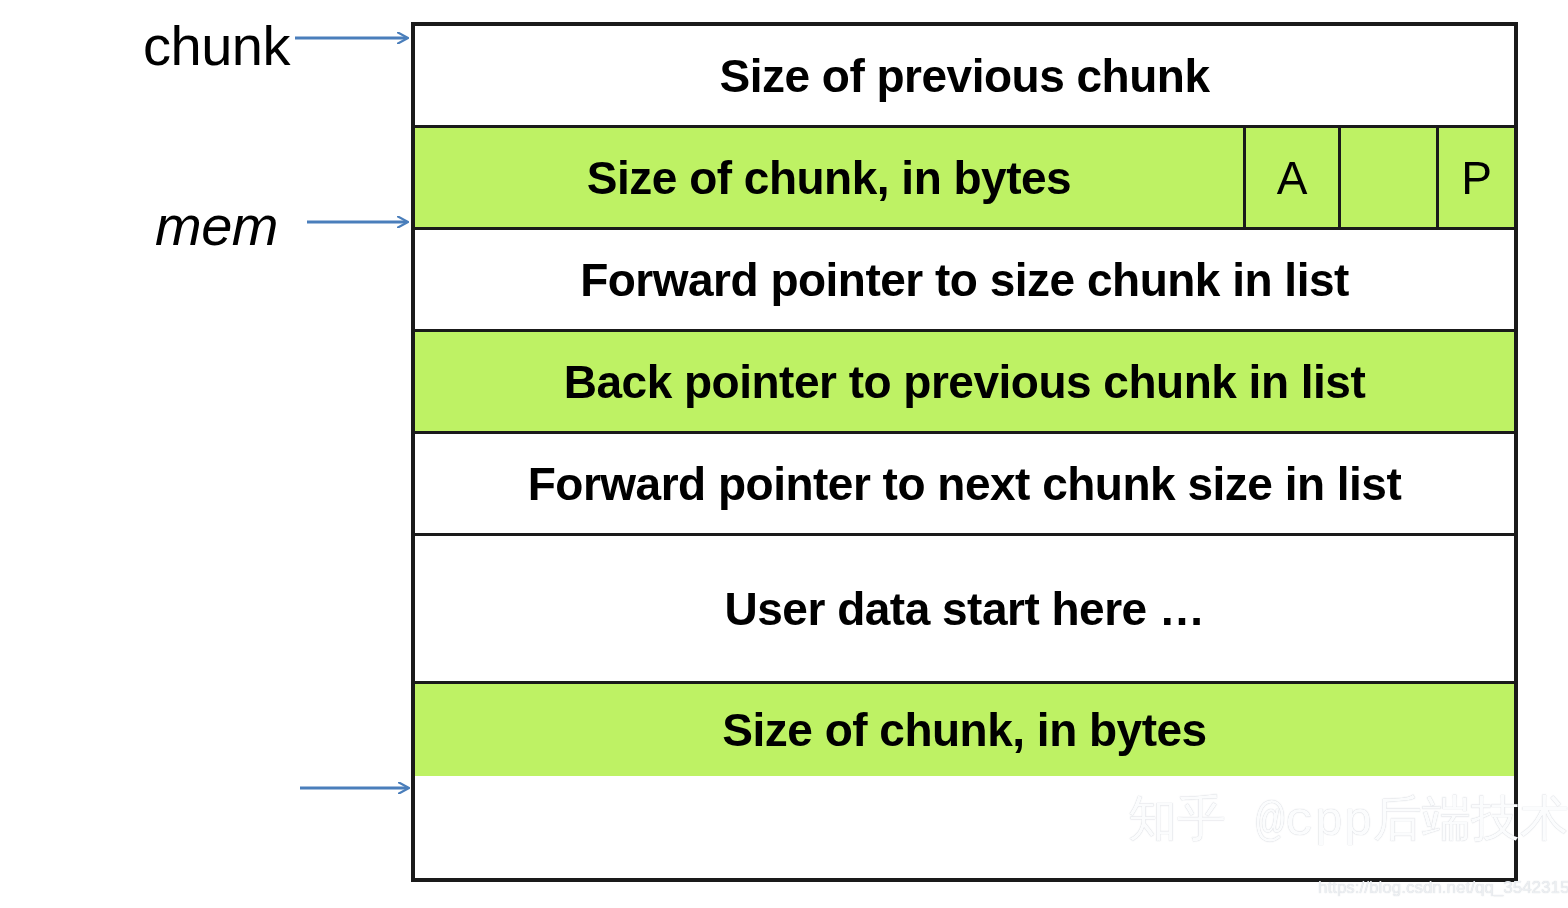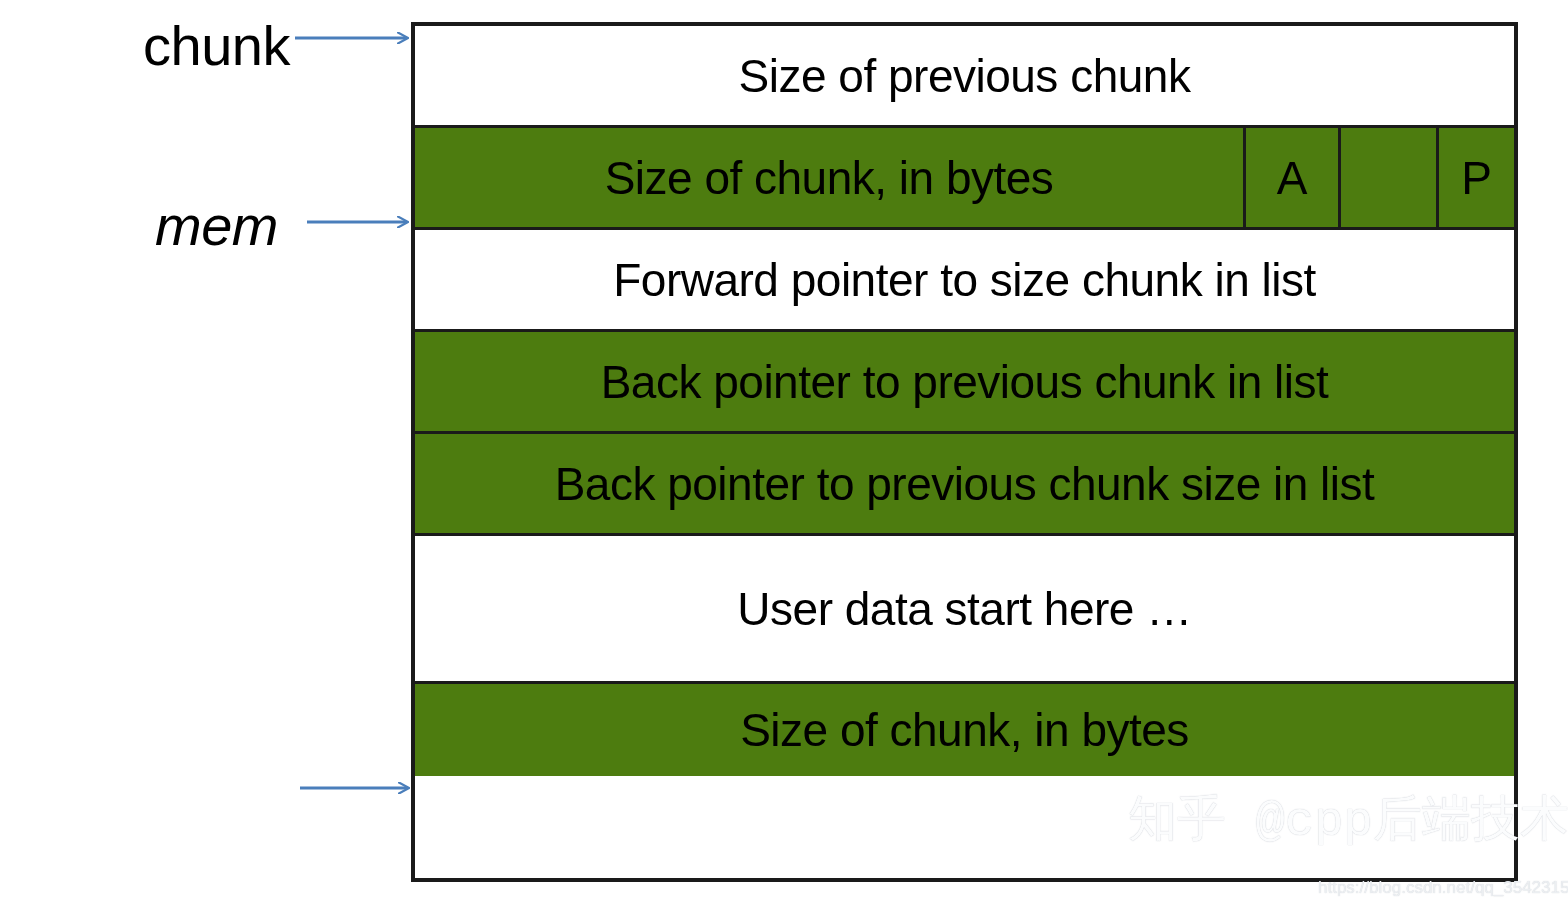--- a/index.html
+++ b/index.html
@@ -56,30 +56,31 @@
 
   .row {
     position: relative;
     display: flex;
     align-items: center;
     box-sizing: border-box;
     border-bottom: 3px solid #1a1a1a;
     width: 100%;
   }
   .row.last { border-bottom: none; }
-  .row.shaded { background: #4d7c0f; }
+  .row.shaded { background: #bef264; }
   .row.plain  { background: #ffffff; }
 
   .cell-main {
     flex: 1 1 auto;
     display: flex;
     align-items: center;
     justify-content: center;
     height: 100%;
     box-sizing: border-box;
+    font-weight: bold;
   }
 
   .cell-flag {
     display: flex;
     align-items: center;
     justify-content: center;
     height: 100%;
     box-sizing: border-box;
     border-left: 3px solid #1a1a1a;
   }
@@ -202,26 +203,26 @@
         <span class="row-text">Forward pointer to size chunk in list</span>
       </div>
     </div>
 
     <div class="row shaded h-std">
       <div class="cell-main">
         <span class="row-text">Back pointer to previous chunk in list</span>
       </div>
     </div>
 
-
-    <div class="row shaded h-std">
-      <div class="cell-main">
-        <span class="row-text">Back pointer to previous chunk size in list</span>
-      </div>
-    </div>
+    <div class="row plain h-std">
+      <div class="cell-main">
+        <span class="row-text">Forward pointer to next chunk size in list</span>
+      </div>
+    </div>
+
 
     <div class="row plain h-big">
       <div class="cell-main">
         <span class="row-text">User data start here …</span>
       </div>
     </div>
 
     <div class="row shaded h-last last">
       <div class="cell-main">
         <span class="row-text">Size of chunk, in bytes</span>

